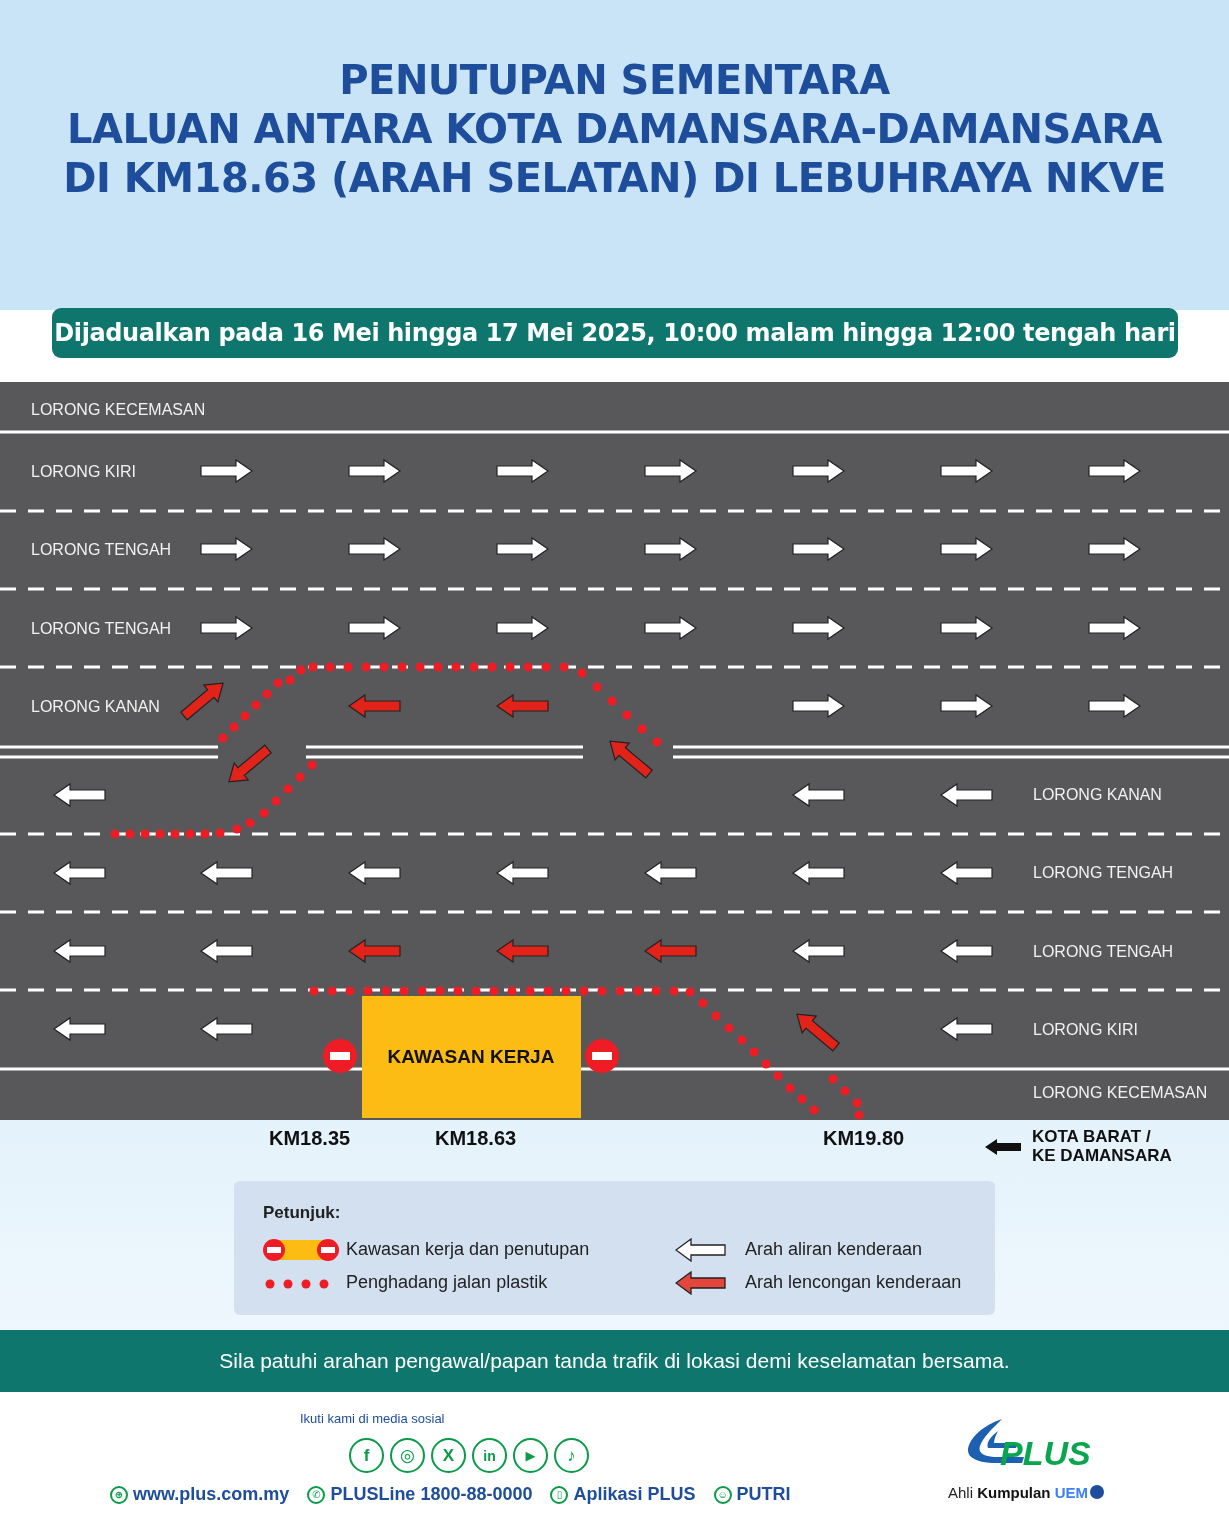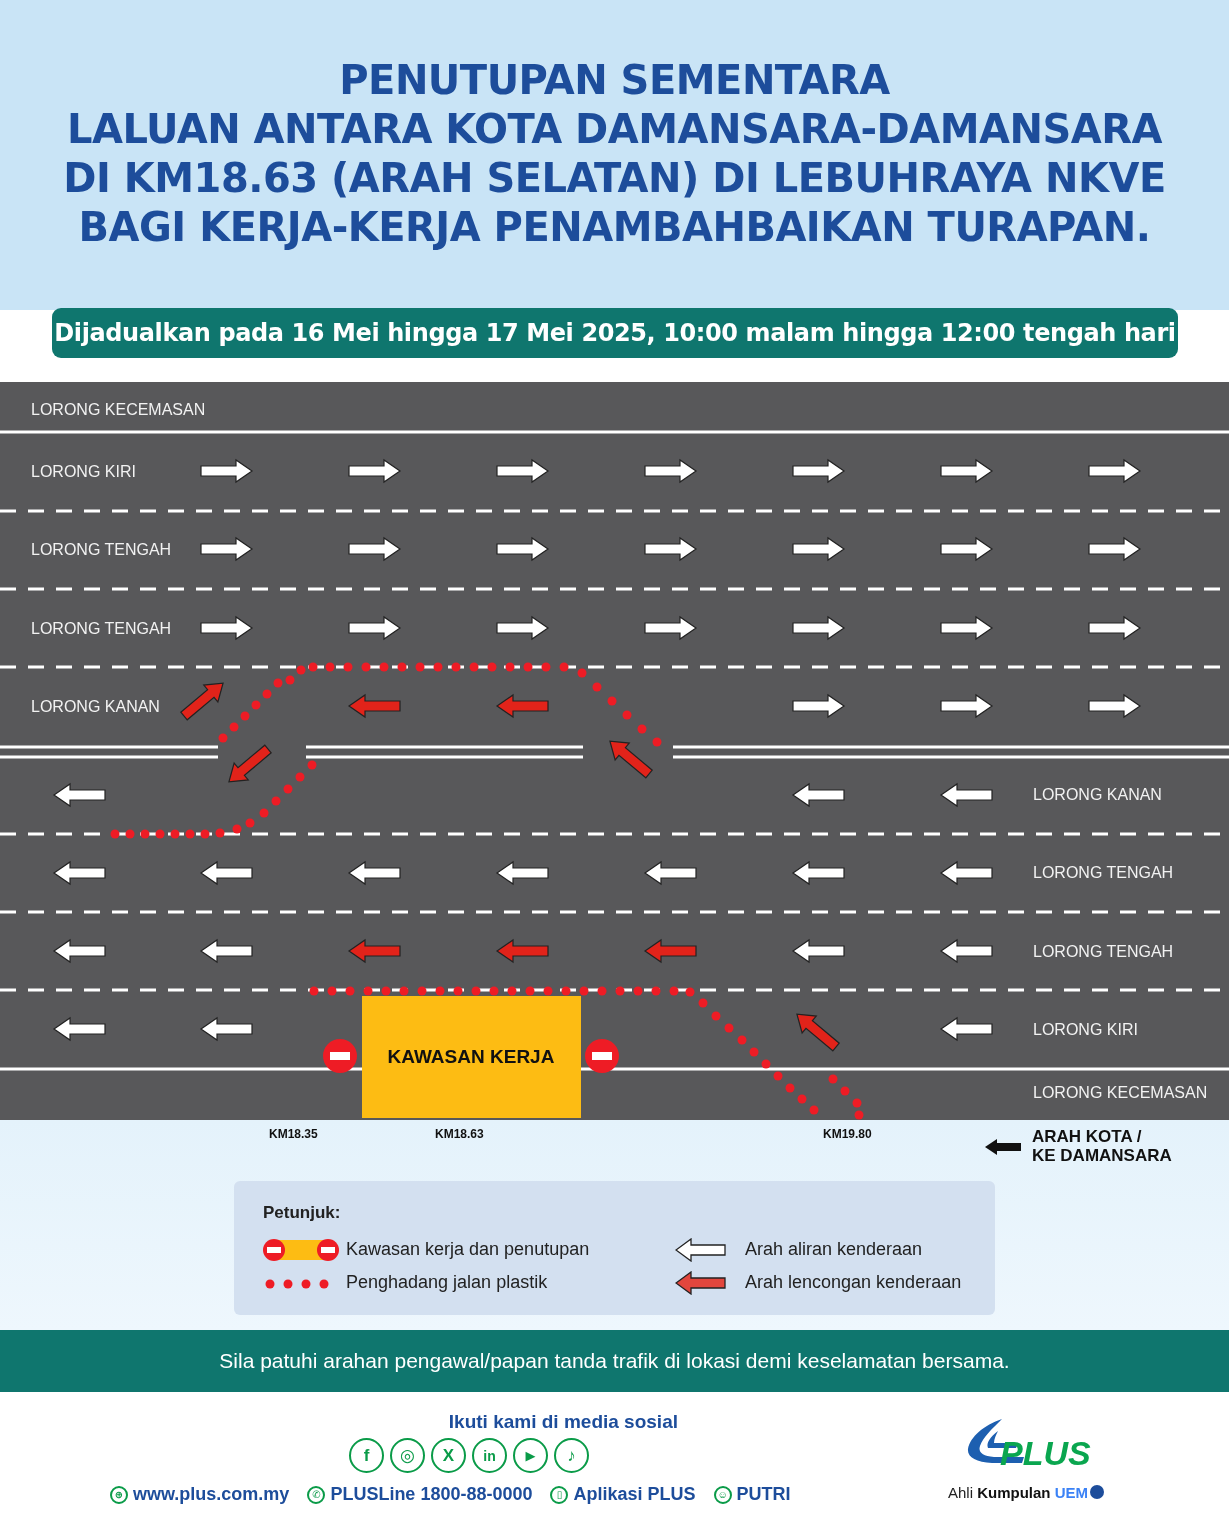--- a/index.html
+++ b/index.html
@@ -3,50 +3,49 @@
 <meta charset="utf-8">
 <style>
   html,body{margin:0;padding:0;}
   body{width:1229px;height:1536px;position:relative;overflow:hidden;background:#ffffff;font-family:"Liberation Sans","DejaVu Sans",sans-serif;}
   .header{position:absolute;left:0;top:0;width:1229px;height:310px;background:#c9e4f6;}
   .title{position:absolute;left:0;top:56px;width:1229px;text-align:center;color:#1d4d9b;font-family:"DejaVu Sans",sans-serif;font-weight:bold;font-size:40px;line-height:49px;letter-spacing:-0.5px;}
   .title div{white-space:nowrap;}
   .schedule{position:absolute;left:52px;top:308px;width:1126px;height:50px;border-radius:9px;background:#0f766e;color:#fff;font-family:"DejaVu Sans",sans-serif;font-weight:bold;font-size:24px;line-height:50px;text-align:center;white-space:nowrap;letter-spacing:-0.4px;}
   .road{position:absolute;left:0;top:382px;width:1229px;height:738px;}
   .below-road{position:absolute;left:0;top:1120px;width:1229px;height:210px;background:linear-gradient(#e4f2fb,#eef7fd);}
-  .km{position:absolute;top:1127px;font-weight:bold;font-size:12px;color:#111;}
+  .km{position:absolute;top:1127px;font-weight:bold;font-size:20px;color:#111;}
   .dir-arrow{position:absolute;left:985px;top:1139px;}
   .dir-text{position:absolute;left:1032px;top:1127px;font-weight:bold;font-size:17px;line-height:19px;color:#111;}
   .legend{position:absolute;left:234px;top:1181px;width:761px;height:134px;border-radius:6px;background:#d3e0f0;}
   .legend-title{position:absolute;left:29px;top:22px;font-weight:bold;font-size:17px;color:#222;}
   .legend-item{position:absolute;font-size:18px;color:#222;white-space:nowrap;}
   .legend-sym{position:absolute;}
   .notice{position:absolute;left:0;top:1330px;width:1229px;height:62px;background:#0f766e;color:#fff;text-align:center;line-height:62px;font-size:21px;}
   .footer{position:absolute;left:0;top:1392px;width:1229px;height:144px;background:#fff;}
-  .social-label{position:absolute;left:300px;top:1411px;width:378px;text-align:right;color:#1d4d9b;font-size:19px;font-weight:bold;}
+  .social-label{position:absolute;left:300px;top:1411px;width:378px;text-align:left;color:#1d4d9b;font-size:13px;}
   .social-row{position:absolute;left:349px;top:1438px;display:flex;gap:6px;}
   .social{width:35px;height:35px;border:2.5px solid #0a9b48;border-radius:50%;box-sizing:border-box;display:flex;align-items:center;justify-content:center;color:#0a9b48;font-weight:bold;font-size:17px;}
   .contact-row{position:absolute;left:110px;top:1484px;display:flex;align-items:center;gap:18px;color:#1d4d9b;font-weight:bold;font-size:18px;white-space:nowrap;}
   .contact{display:flex;align-items:center;gap:5px;}
   .cicon{width:18px;height:18px;border:2px solid #0a9b48;border-radius:50%;box-sizing:border-box;display:inline-flex;align-items:center;justify-content:center;font-size:10px;color:#0a9b48;}
   .logo{position:absolute;left:962px;top:1415px;}
   .logo-sub{position:absolute;left:948px;top:1484px;font-size:15px;color:#222;white-space:nowrap;}
   .logo-sub b{color:#111;}
   .logo-sub .uem{color:#3b82f6;font-weight:bold;}
   .lane-label{font-family:"Liberation Sans",sans-serif;font-size:16px;fill:#f2f2f2;}
 </style>
 </head>
 <body>
 
 <div class="header">
   <div class="title">
     <div>PENUTUPAN SEMENTARA</div>
     <div>LALUAN ANTARA KOTA DAMANSARA-DAMANSARA</div>
     <div>DI KM18.63 (ARAH SELATAN) DI LEBUHRAYA NKVE</div>
-    <div>BAGI KERJA-KERJA PENAMBAHBAIKAN TURAPAN.</div>
   </div>
   <div class="schedule">Dijadualkan pada 16 Mei hingga 17 Mei 2025, 10:00 malam hingga 12:00 tengah hari</div>
 </div>
 
 <div class="road">
 <svg width="1229" height="738" viewBox="0 0 1229 738" xmlns="http://www.w3.org/2000/svg">
   <defs>
     <g id="wr">
           <path d="M0,-5 H35 V-11 L51,0 L35,11 V5 H0 Z" fill="#fff" stroke="#222" stroke-width="1.2"></path>
         </g>
@@ -258,21 +257,21 @@
 </div>
 
 <div class="below-road"></div>
 <div class="km" style="left:269px;">KM18.35</div>
 <div class="km" style="left:435px;">KM18.63</div>
 <div class="km" style="left:823px;">KM19.80</div>
 <svg class="dir-arrow" width="36" height="16">
     <path d="M36,4 H12 V0 L0,8 L12,16 V12 H36 Z" fill="#111"></path>
   </svg>
 <div class="dir-text">
-  <div>ARAH KOTA /</div>
+  <div>KOTA BARAT /</div>
   <div>KE DAMANSARA</div>
 </div>
 
 <div class="legend">
   <div class="legend-title">Petunjuk:</div>
   <svg class="legend-sym" style="left:28px;top:57px;" width="80" height="24">
     <rect x="12" y="2" width="54" height="20" fill="#fdbc13"></rect>
     <circle cx="12" cy="12" r="11" fill="#ee1c25"></circle>
       <rect x="5" y="9" width="14" height="6" fill="#fff"></rect>
     <circle cx="66" cy="12" r="11" fill="#ee1c25"></circle>

